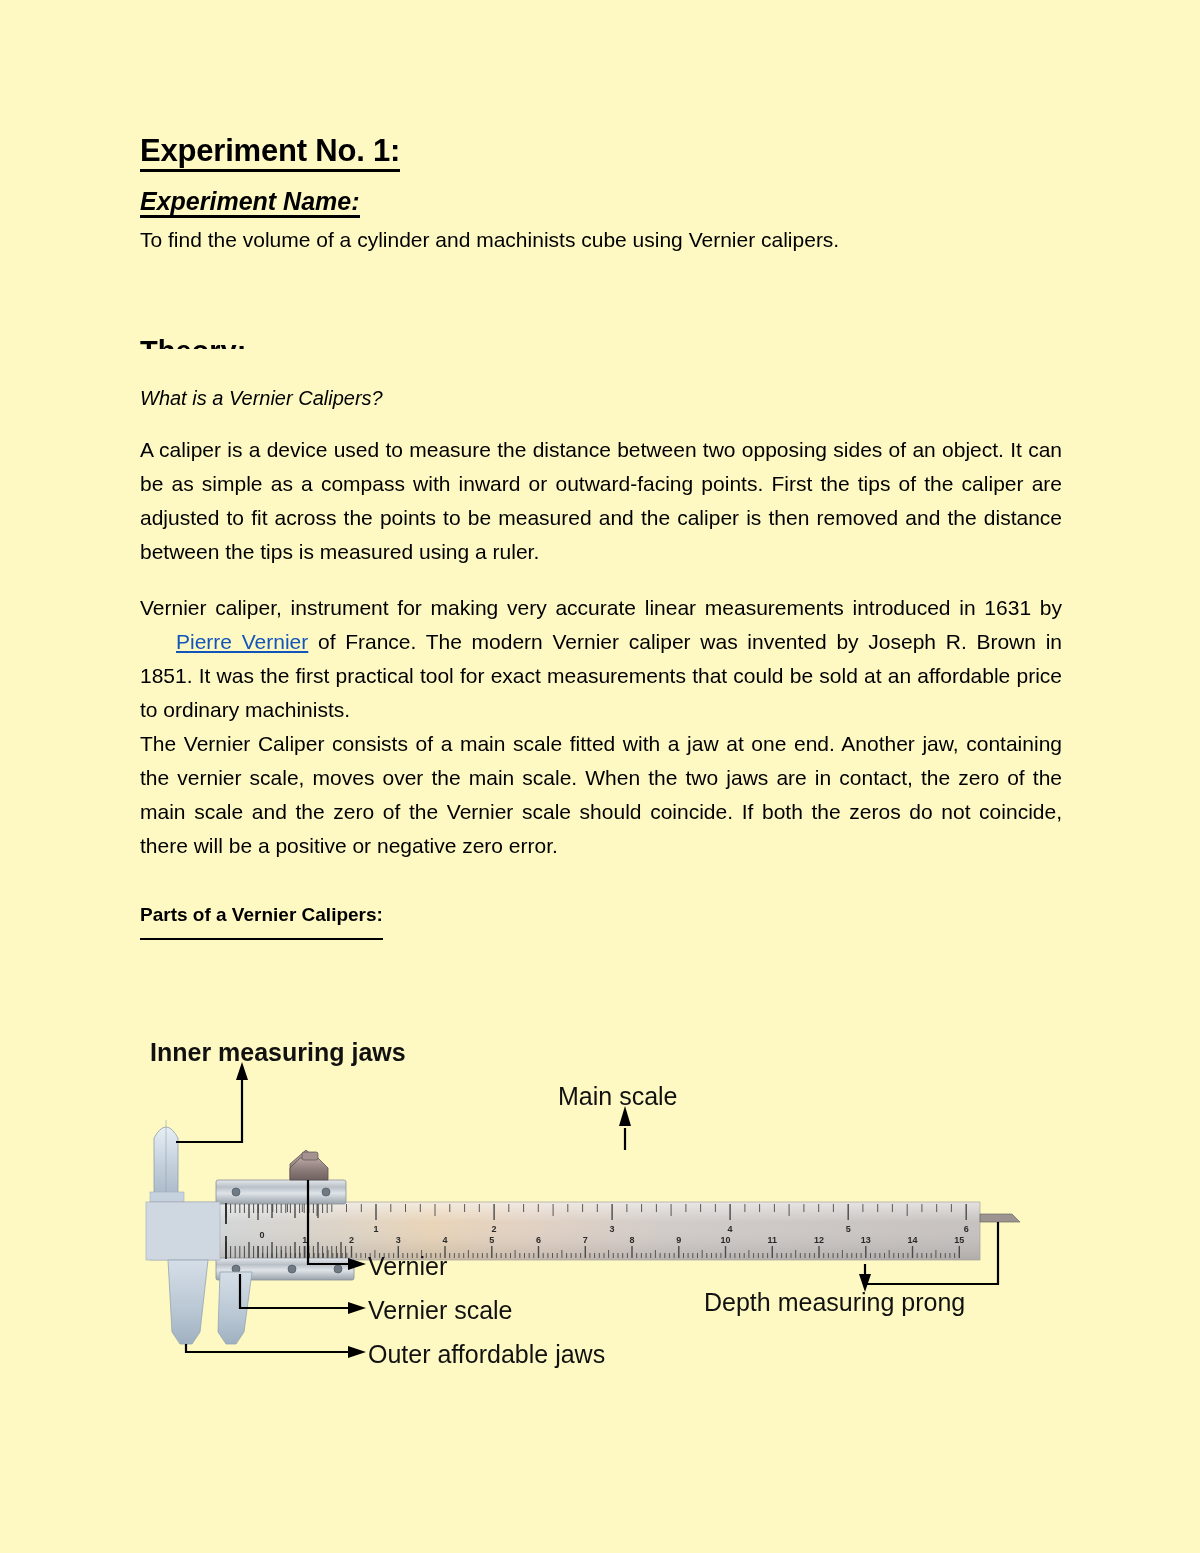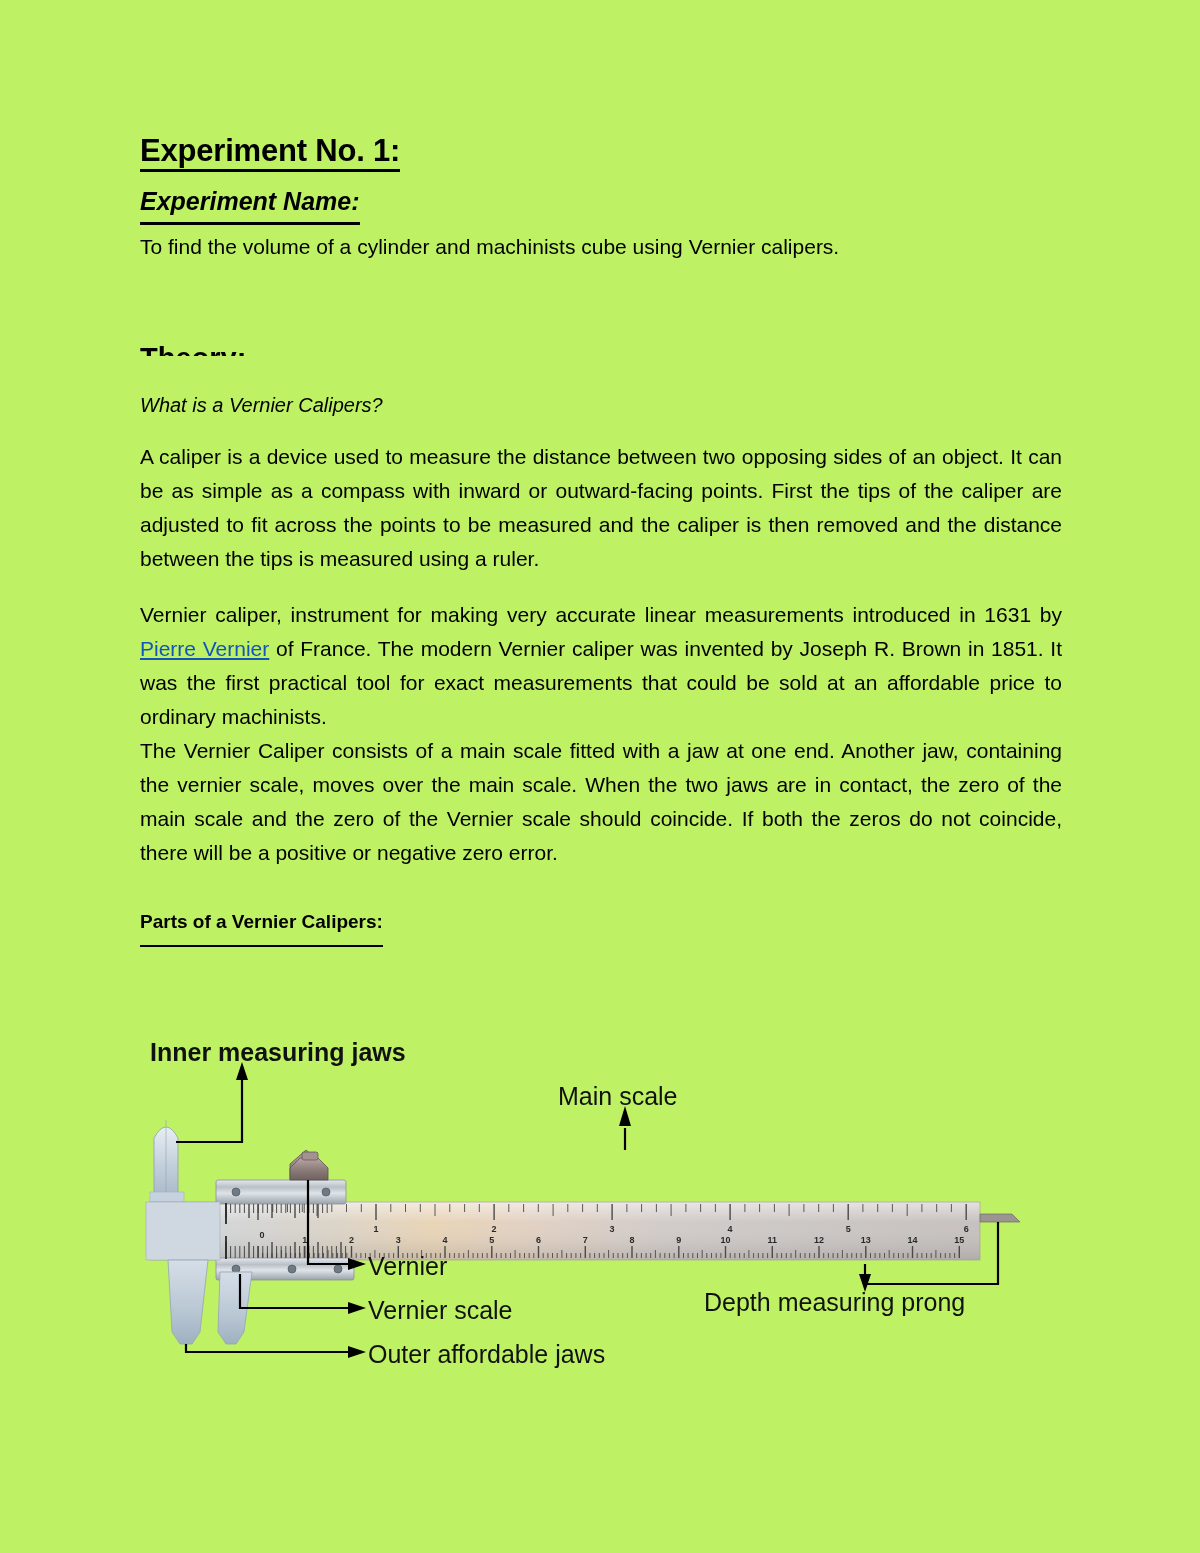--- a/index.html
+++ b/index.html
@@ -13,21 +13,21 @@
     position: relative;
     font-family: "Liberation Sans", sans-serif;
     color: #000000;
     overflow: hidden;
   }
   .page {
     position: absolute;
     left: 0; top: 0;
     width: 1200px;
     height: 1553px;
-    background: #bef264;
+    background: #fef9c3;
   }
   .content {
     position: absolute;
     left: 140px;
     top: 135px;
     width: 922px;
   }
 
   
   .h-exp {
@@ -41,21 +41,21 @@
     padding-bottom: 1px;
   }
   .h-expname {
     font-size: 25px;
     font-weight: bold;
     font-style: italic;
     line-height: 1.05;
     margin: 0 0 5px 0;
     display: inline-block;
     border-bottom: 3px solid #000;
-    padding-bottom: 8px;
+    padding-bottom: 1px;
   }
   .h-theory-wrap {
     margin: 56px 0 0 0;
     height: 36px;
     overflow: hidden;       
   }
   .h-theory {
     font-size: 29px;
     font-weight: bold;
     line-height: 1.0;
@@ -88,20 +88,21 @@
   .para {
     font-size: 21px;
     line-height: 1.62;
     text-align: justify;
     margin: 0;
   }
   .para.j { text-align: justify; }
   .bold { font-weight: normal; }
   .link {
     color: #1155BB;
+    margin-left: 36px;
   }
   .gap-sm { height: 22px; }
 
   
   .figure {
     position: absolute;
     left: 140px;
     top: 1032px;
     width: 900px;
     height: 345px;

